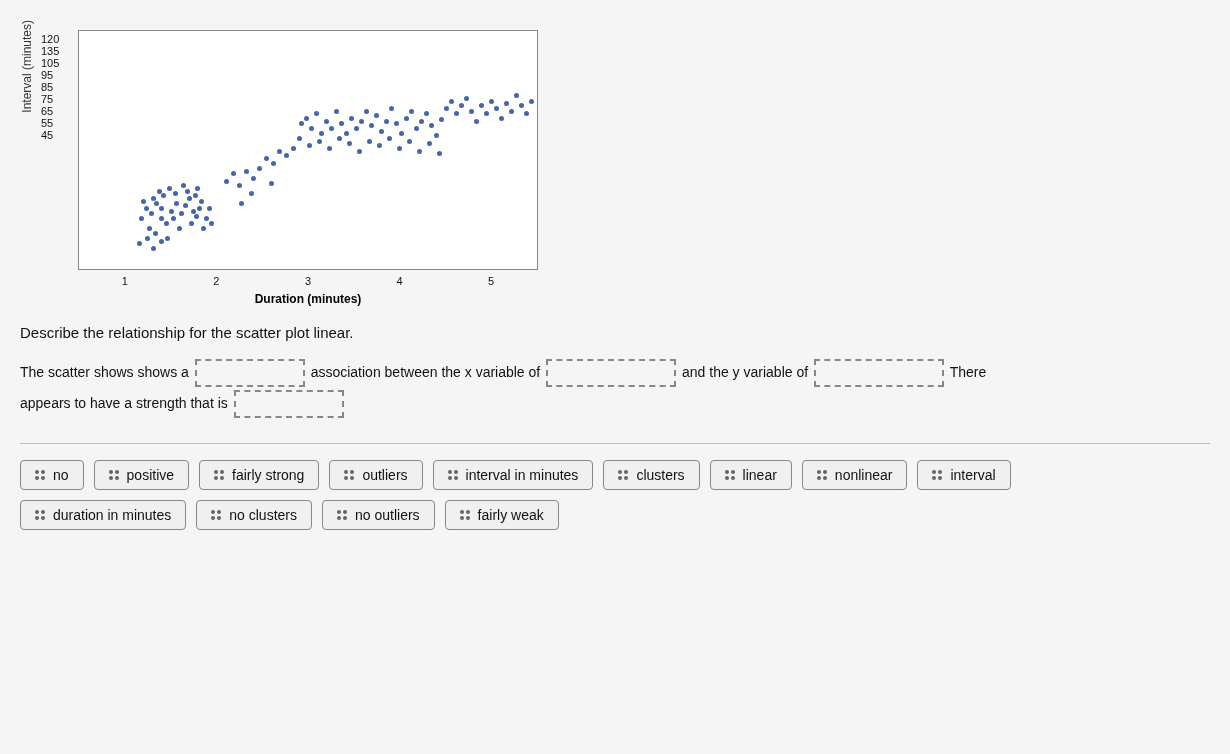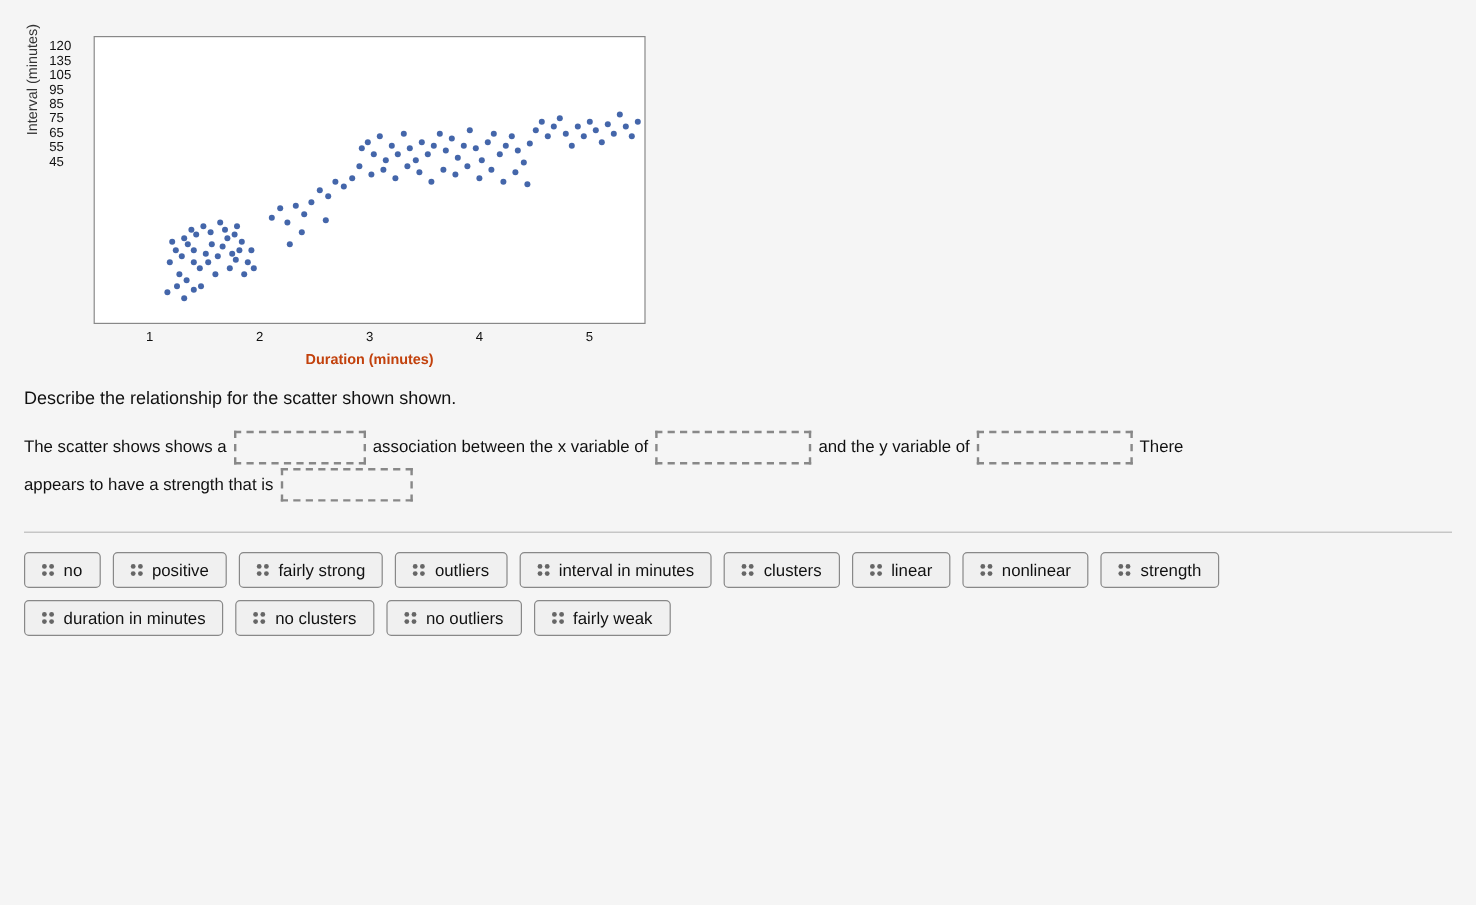--- a/index.html
+++ b/index.html
@@ -44,21 +44,21 @@
       border: 1px solid #888;
       position: relative;
       width: 460px;
       height: 240px;
     }
     .x-axis-label {
       font-size: 12px;
       text-align: center;
       width: 460px;
       margin-top: 4px;
-      color: #c2410c;
+      color: #000000;
       font-weight: bold;
     }
     
     .dot {
       position: absolute;
       width: 5px;
       height: 5px;
       border-radius: 50%;
       background: #4466aa;
     }
@@ -269,21 +269,21 @@
           <div class="dot" style="left:435px;top:62px;"></div>
           <div class="dot" style="left:440px;top:72px;"></div>
           <div class="dot" style="left:445px;top:80px;"></div>
           <div class="dot" style="left:450px;top:68px;"></div>
         </div>
       </div>
       <div class="x-axis-label" style="margin-left:40px; margin-top:22px; font-weight:bold;">Duration (minutes)</div>
     </div>
   </div>
 
-  <div class="describe-section">Describe the relationship for the scatter shown shown.</div>
+  <div class="describe-section">Describe the relationship for the scatter plot linear.</div>
 
   <div class="sentences">
     <div>
       <span>The scatter shows shows a</span>
       <span class="blank-box"></span>
       <span>association between the x variable of</span>
       <span class="blank-box" style="min-width:130px;"></span>
       <span>and the y variable of</span>
       <span class="blank-box" style="min-width:130px;"></span>
       <span>There</span>
@@ -369,21 +369,21 @@
           </div>
         <span>nonlinear</span>
       </div>
       <div class="chip">
         <div class="dots-grid">
             <div></div>
             <div></div>
             <div></div>
             <div></div>
           </div>
-        <span>strength</span>
+        <span>interval</span>
       </div>
     </div>
     <div class="chips-row">
       <div class="chip">
         <div class="dots-grid">
             <div></div>
             <div></div>
             <div></div>
             <div></div>
           </div>

